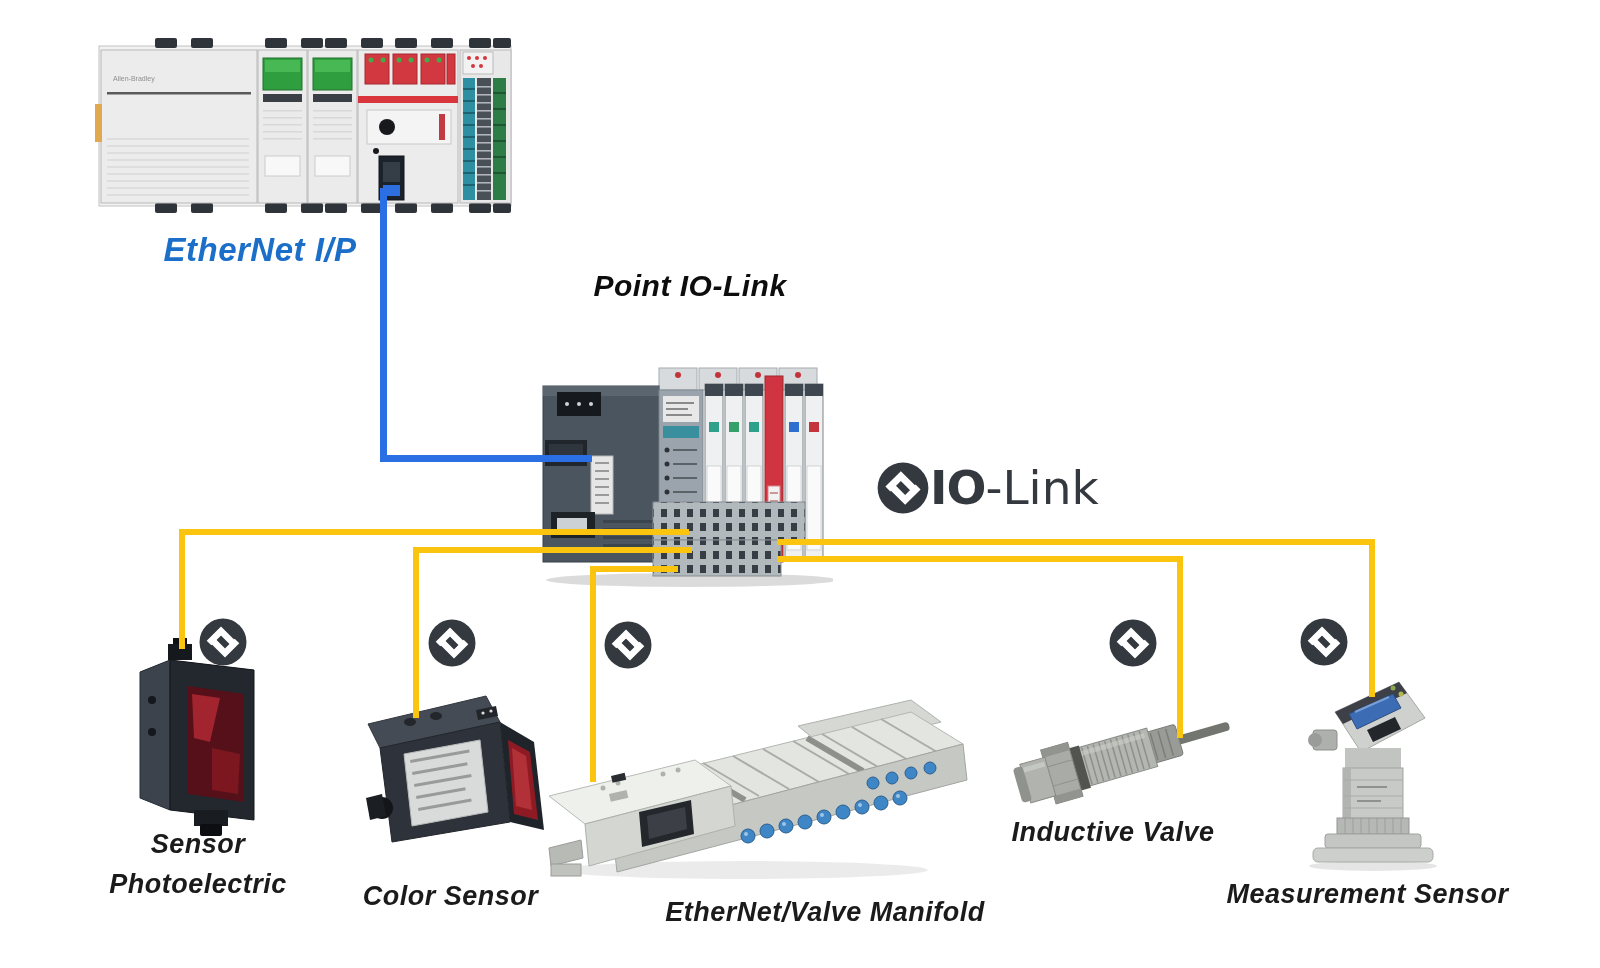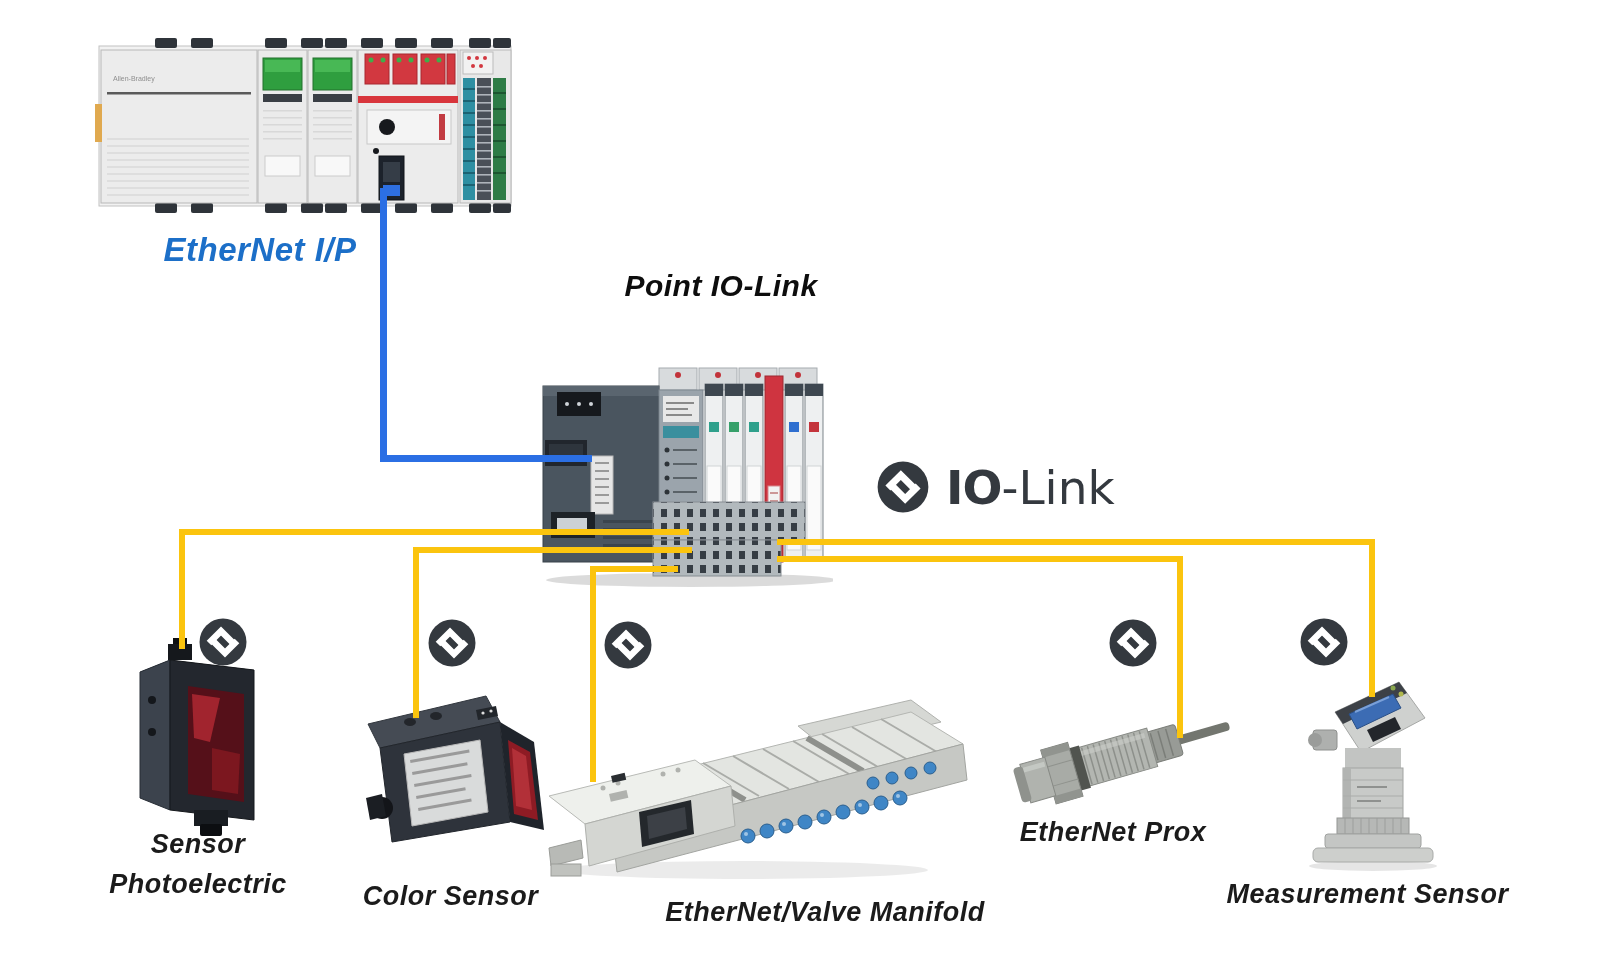--- a/index.html
+++ b/index.html
@@ -9,21 +9,21 @@
   .wire{position:absolute;z-index:3;}
   .wire.y{background:var(--wireY,#fbc40e);}
   .wire.b{background:var(--wireB,#2b6fe4);}
   .iomark{position:absolute;z-index:4;}
   .iomark circle{fill:var(--brandDark,#34393f);}
   .iomark path{stroke:#fff;stroke-width:13;fill:none;}
   .cap{position:absolute;z-index:5;font-style:italic;color:var(--labelText,#1b1b1b);
        text-align:center;font-size:27px;line-height:40px;letter-spacing:.5px;font-weight:bold;}
   .cap.eth{color:var(--ethText,#1c6fc8);font-size:33px;line-height:36px;}
   .cap.master{font-size:30px;line-height:44px;color:#0d0d0d;}
-  .brand{position:absolute;z-index:5;display:flex;align-items:flex-start;gap:16px;}
+  .brand{position:absolute;z-index:5;display:flex;align-items:flex-end;gap:0;}
   .brand .btxt{font-style:normal;font-size:47px;color:var(--brandDark,#34393f);
                font-family:"DejaVu Sans","Liberation Sans",sans-serif;letter-spacing:0;}
   .brand .btxt b{font-weight:bold;letter-spacing:-1px;}
 </style>
 </head>
 <body>
 
 <div id="canvas">
 
   <svg class="dev" style="left:95px;top:38px" width="420" height="175" viewBox="0 0 420 175">
@@ -497,30 +497,30 @@
     <svg class="iomark" style="position:static" width="54" height="54" viewBox="0 0 100 100">
       <circle cx="50" cy="50" r="47"></circle>
         <path d="M22 52 L46 28 L70 52"></path>
         <path d="M30 48 L54 72 L78 48"></path>
       </svg>
     <div class="btxt"><b>IO</b><span>-Link</span></div>
   </div>
 
   <div class="cap eth" style="left:140px;top:232px;width:240px">EtherNet I/P</div>
 
-  <div class="cap master" style="left:556px;top:264px;width:330px">
+  <div class="cap master" style="left:525px;top:264px;width:330px">
     <div>Point IO-Link</div>
   </div>
 
   <div class="cap" style="left:98px;top:824px;width:200px">
     <div>Sensor</div>
     <div>Photoelectric</div>
   </div>
 
   <div class="cap" style="left:338px;top:876px;width:225px">Color Sensor</div>
 
   <div class="cap" style="left:655px;top:892px;width:340px">EtherNet/Valve Manifold</div>
 
-  <div class="cap" style="left:1008px;top:812px;width:210px">EtherNet Prox</div>
+  <div class="cap" style="left:1008px;top:812px;width:210px">Inductive Valve</div>
 
   <div class="cap" style="left:1225px;top:874px;width:285px">Measurement Sensor</div>
 
 </div>
 
 </body></html>

